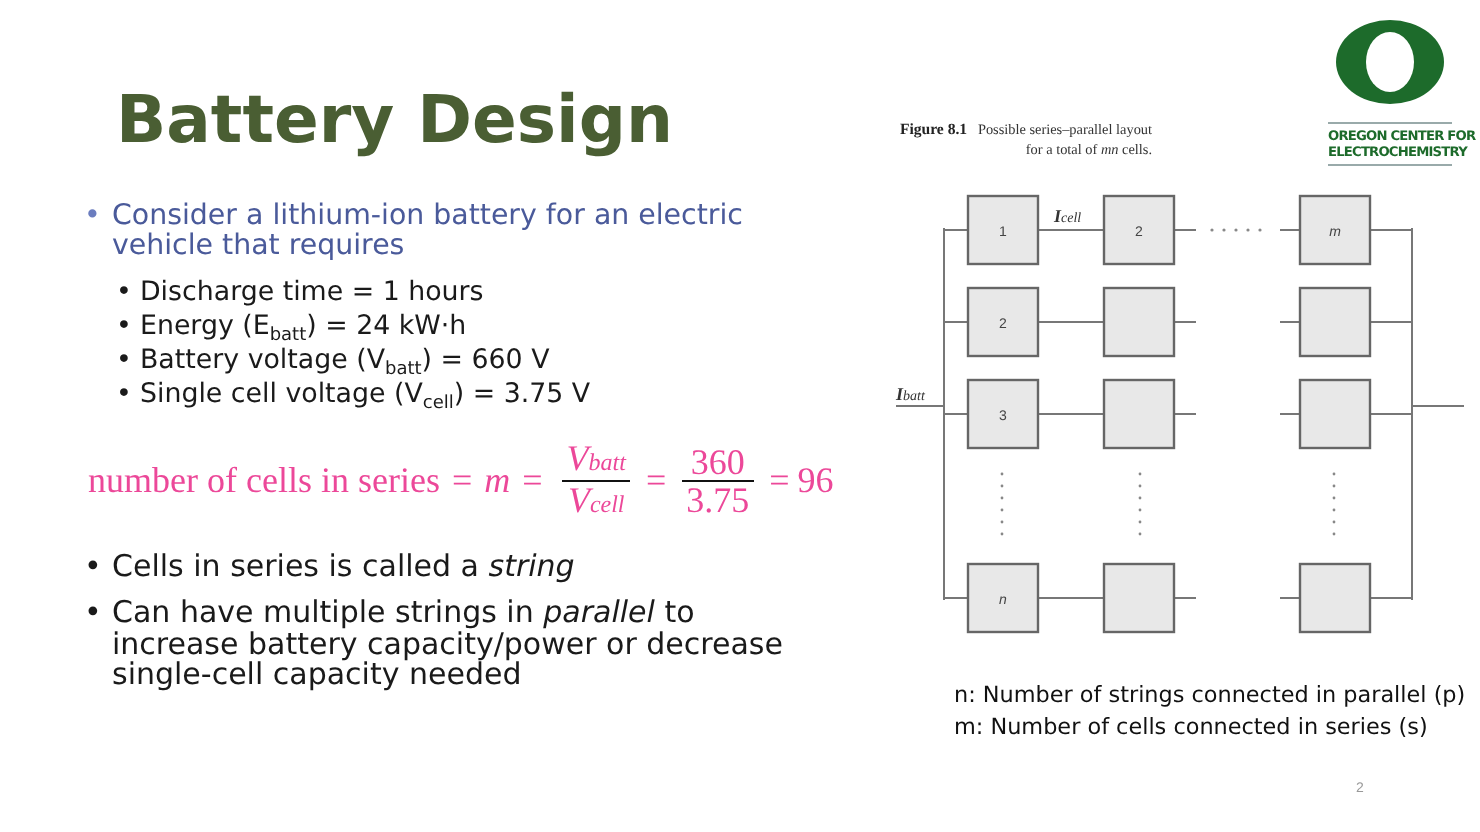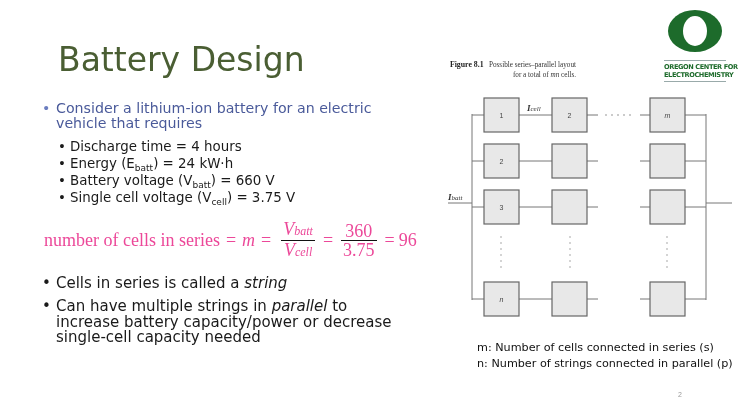--- a/index.html
+++ b/index.html
@@ -1,18 +1,18 @@
 <!DOCTYPE html>
 <html><head>
 <meta charset="utf-8">
 <style>
   html, body { margin:0; padding:0; }
   body { width:740px; height:416px; background:#ffffff; position:relative; overflow:hidden; font-family:"Liberation Sans", sans-serif; }
   .abs { position:absolute; }
-  .title { left:58px; top:40px; font-size:33px; color:#4a5e33; font-family:"DejaVu Sans", sans-serif; font-weight:normal; letter-spacing:0px; white-space:nowrap; }
+  .title { left:58px; top:40px; font-size:33px; color:#4a5e33; font-family:"DejaVu Sans", sans-serif; font-weight:bold; letter-spacing:0px; white-space:nowrap; }
   .b1 { left:42px; top:101px; width:380px; font-size:14.2px; color:#4a5a9a; line-height:15px; font-family:"DejaVu Sans", sans-serif; }
   .b1 .dot { position:absolute; left:0; top:0; color:#6b7dbf; }
   .b1 .txt { margin-left:14px; display:block; }
   .sub { left:70px; font-size:13.4px; color:#1a1a1a; font-family:"DejaVu Sans", sans-serif; white-space:nowrap; }
   .sub .dot { position:absolute; left:-12px; }
   .sub sub { font-size:9px; vertical-align:-3px; }
   .eq { left:44px; top:220px; font-family:"Liberation Serif", serif; font-size:18px; color:#ec4899; white-space:nowrap; display:flex; align-items:center; height:40px; }
   .frac { display:inline-flex; flex-direction:column; align-items:center; margin:0 4px; }
   .frac .num, .frac .den { line-height:18px; padding:0 2px; }
   .frac .bar { height:1px; background:#111; width:100%; }
@@ -35,21 +35,21 @@
 
 <div class="abs title">Battery Design</div>
 
 <div class="abs b1">
   <span class="dot">•</span>
   <span class="txt">Consider a lithium-ion battery for an electric vehicle that requires</span>
 </div>
 
 <div class="abs sub" style="top:139px;">
   <span class="dot">•</span>
-  <span>Discharge time = 4 hours</span>
+  <span>Discharge time = 1 hours</span>
 </div>
 <div class="abs sub" style="top:156px;">
   <span class="dot">•</span>
   <span>Energy (E</span><sub>batt</sub><span>) = 24 kW·h</span>
 </div>
 <div class="abs sub" style="top:173px;">
   <span class="dot">•</span>
   <span>Battery voltage (V</span><sub>batt</sub><span>) = 660 V</span>
 </div>
 <div class="abs sub" style="top:190px;">
@@ -187,17 +187,17 @@
     <text x="61.5" y="120">3</text>
     <text x="61.5" y="212" font-style="italic">n</text>
   </g>
 
   <text x="87" y="21" font-family="Liberation Serif, serif" font-size="9" font-style="italic" font-weight="bold" fill="#333"><tspan>I</tspan><tspan font-size="7" font-weight="normal">cell</tspan></text>
 
   <text x="8" y="110" font-family="Liberation Serif, serif" font-size="9" font-style="italic" font-weight="bold" fill="#333"><tspan>I</tspan><tspan font-size="7" font-weight="normal">batt</tspan></text>
 </svg>
 
 <div class="abs notes">
+  <div>n: Number of strings connected in parallel (p)</div>
   <div>m: Number of cells connected in series (s)</div>
-  <div>n: Number of strings connected in parallel (p)</div>
 </div>
 
 <div class="abs pnum">2</div>
 
 </body></html>

